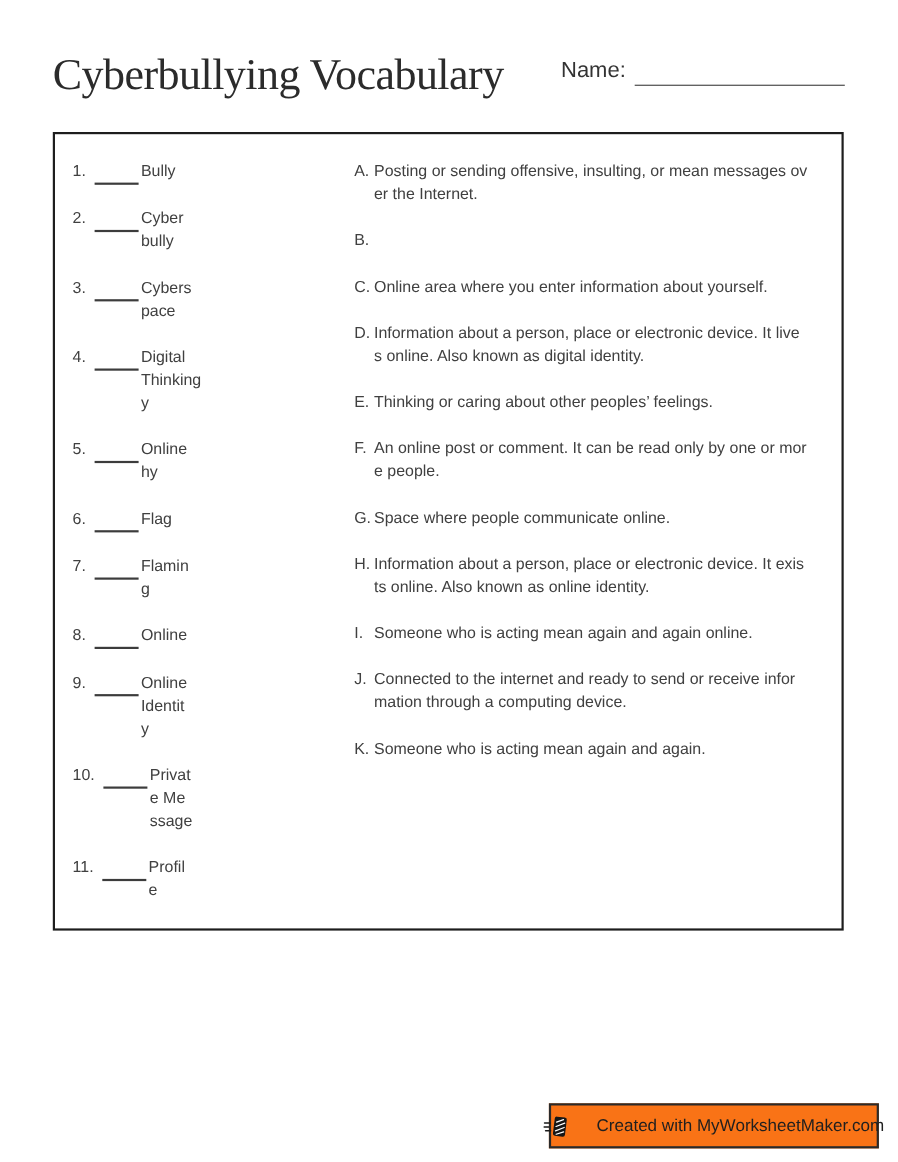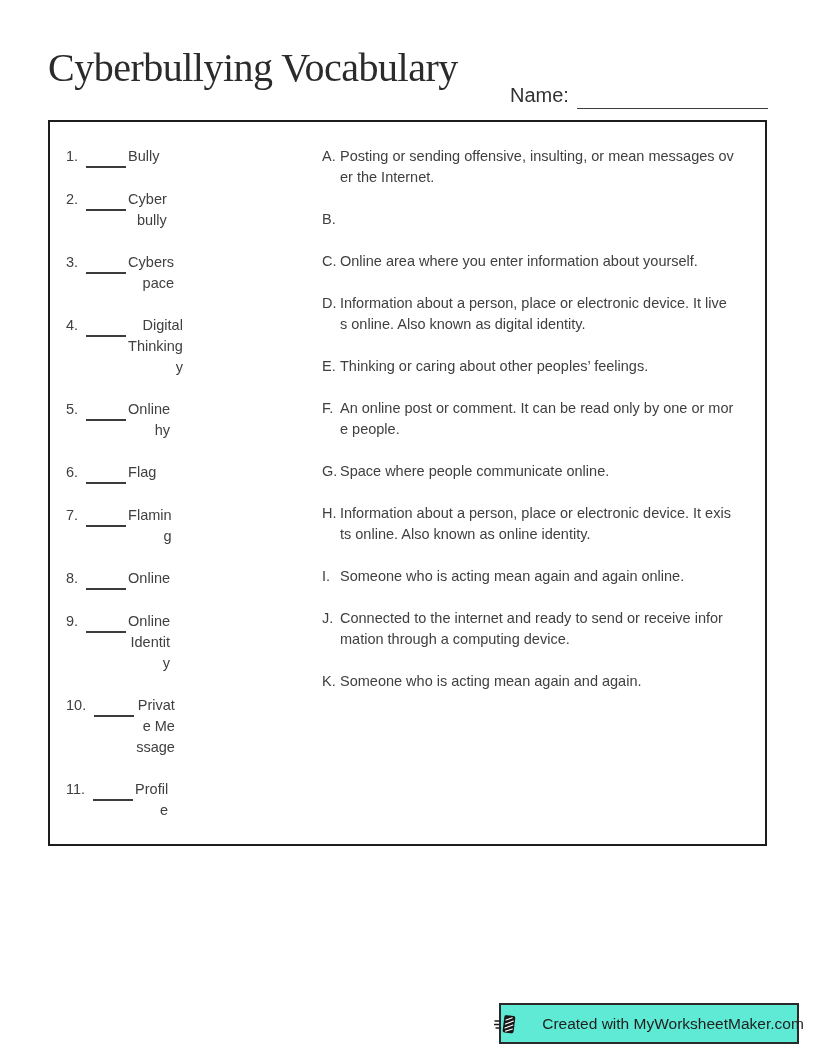--- a/index.html
+++ b/index.html
@@ -30,21 +30,20 @@
     left: 510px;
     top: 50px;
     display: flex;
     align-items: flex-end;
   }
   .name-label {
     font-size: 20px;
     color: #333333;
     margin-right: 8px;
     line-height: 28px;
-    margin-top: 31px;
   }
   .name-line {
     width: 191px;
     height: 27px;
     border-bottom: 1.5px solid #3c3c3c;
   }
   
   .sheet {
     position: absolute;
     left: 48px;
@@ -65,39 +64,39 @@
     line-height: 21px;
   }
   .term-num { margin-right: 8px; white-space: nowrap; }
   .answer-blank {
     width: 40px;
     height: 22px;
     flex-shrink: 0;
     border-bottom: 2px solid #3c3c3c;
     margin-right: 2px;
   }
-  .term-label { white-space: pre; text-align: right; }
+  .term-label { white-space: pre; }
   .def-item {
     display: flex;
     align-items: flex-start;
     margin-bottom: 21px;
     font-size: 14.5px;
     line-height: 21px;
   }
   .def-letter { width: 18px; flex-shrink: 0; }
   .def-text { white-space: pre; }
   
   .credit {
     position: absolute;
     left: 499px;
     top: 1003px;
     width: 300px;
     height: 41px;
     border: 2px solid #2a2a2a;
-    background: #5eead4;
+    background: #f97316;
     display: flex;
     align-items: center;
     justify-content: center;
     gap: 24px;
   }
   .credit-text { font-size: 15.5px; color: #1f1f1f; white-space: nowrap; }
   .logo { display: inline-flex; width: 24px; height: 24px; }
 </style>
 </head>
 <body>

